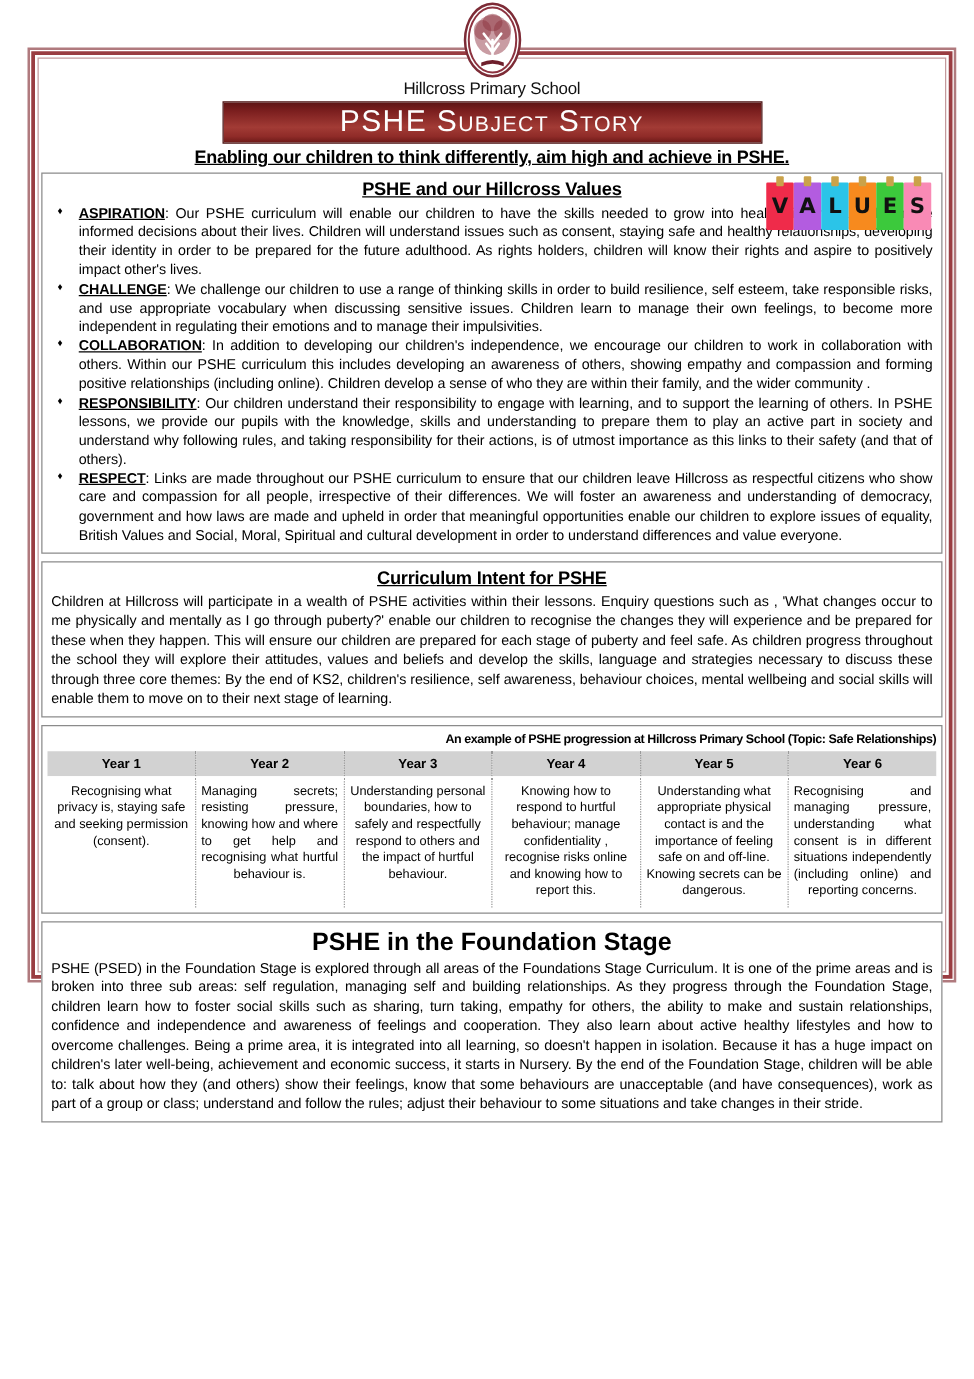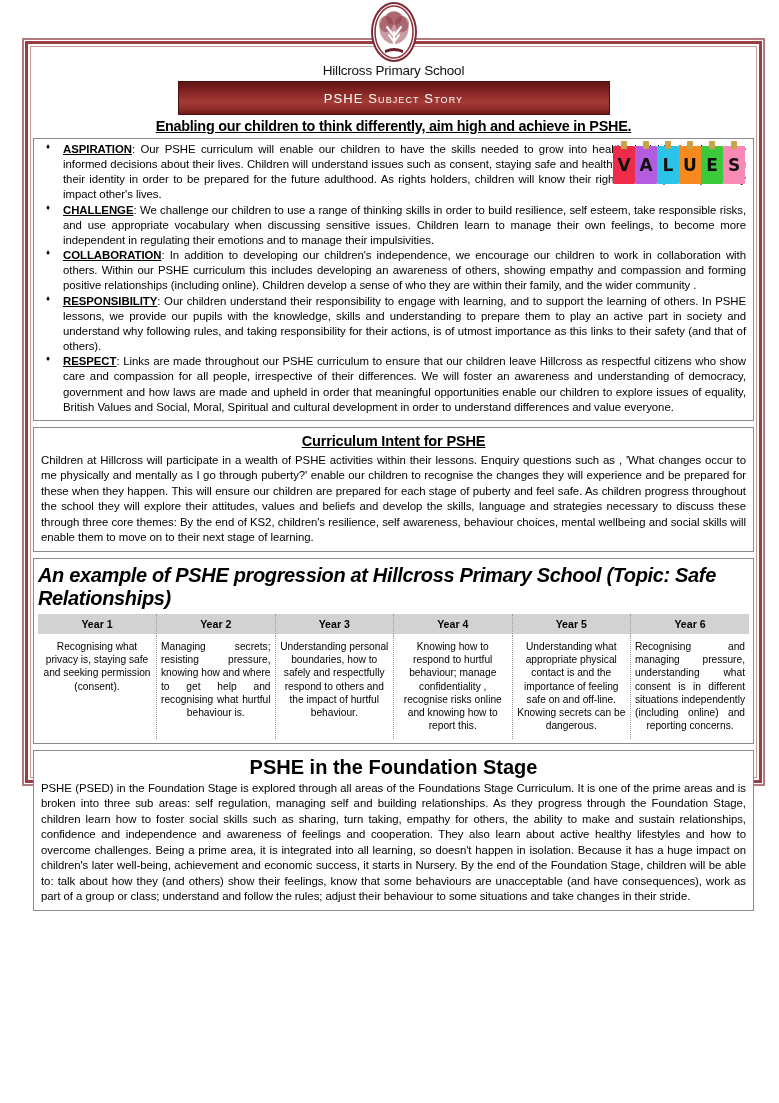--- a/index.html
+++ b/index.html
@@ -76,21 +76,21 @@
   .title-banner {
     width: 432px;
     height: 34px;
     margin: 0 auto 2px auto;
     background: linear-gradient(180deg,#5d1515 0%, #7c1f1f 22%, #a23b35 62%, #8f2b28 85%, #6d1a18 100%);
     border: 1px solid #4a1010;
     display: flex; align-items: center; justify-content: center;
   }
   .title-banner span {
     color: #fdfdfd;
-    font-size: 13px;
+    font-size: 24px;
     font-variant: small-caps;
     letter-spacing: 1.1px;
     font-weight: 400;
   }
   .tagline {
     font-size: 14.4px;
     font-weight: bold;
     text-decoration: underline;
     letter-spacing: -0.25px;
     margin: 3px 0 4px 0;
@@ -169,26 +169,25 @@
   .para {
     font-size: 11.4px;
     line-height: 1.36;
     text-align: justify;
     letter-spacing: -0.05px;
     margin: 0;
   }
 
   
   .prog-title {
-    text-align: left;
-    font-size: 20px;
+    text-align: right;
+    font-size: 10px;
     font-weight: bold;
     letter-spacing: -0.35px;
     margin: 2px 0 4px 0;
-    font-style: italic;
   }
   table.prog {
     width: 100%;
     border-collapse: collapse;
     table-layout: fixed;
   }
   table.prog th {
     background: #d2d2d2;
     font-size: 10.6px;
     font-weight: bold;
@@ -270,20 +269,21 @@
           </div>
           <div class="vcard" style="background: rgb(60, 201, 60);">
             <span class="peg"></span>
             <span class="letter">E</span>
           </div>
           <div class="vcard" style="background: rgb(249, 138, 181);">
             <span class="peg"></span>
             <span class="letter">S</span>
           </div>
         </div>
+      <div class="section-title">PSHE and our Hillcross Values</div>
       <ul class="values-list" id="valuesList">
           <li><span class="kw">ASPIRATION</span><span>: Our PSHE curriculum will enable our children to have the skills needed to grow into healthy individuals who make informed decisions about their lives. Children will understand issues such as consent, staying safe and healthy relationships, developing their identity in order to be prepared for the future adulthood. As rights holders, children will know their rights and aspire to positively impact other's lives.</span></li>
           <li><span class="kw">CHALLENGE</span><span>: We challenge our children to use a range of thinking skills in order to build resilience, self esteem,  take responsible risks, and use appropriate vocabulary when discussing sensitive issues. Children learn to manage their own feelings, to become more independent in regulating their emotions and to manage their impulsivities.</span></li>
           <li><span class="kw">COLLABORATION</span><span>: In addition to developing our children's independence, we encourage our children to work in collaboration with others. Within our PSHE curriculum this includes developing an awareness of others, showing empathy and compassion and forming positive relationships (including online). Children develop a sense of who they are within their family, and the wider community .</span></li>
           <li><span class="kw">RESPONSIBILITY</span><span>: Our children understand their responsibility to engage with learning, and to support the learning of others. In PSHE lessons, we provide our pupils with the knowledge, skills and understanding to prepare them to play an active part in society and understand why following rules, and taking responsibility for their actions, is of utmost importance as this links to their safety (and that of others).</span></li>
           <li><span class="kw">RESPECT</span><span>: Links are made throughout our PSHE curriculum to ensure that our children leave  Hillcross as respectful citizens who show care and compassion for all people, irrespective of their differences. We will foster an awareness and understanding of democracy, government and how laws are made and upheld in order that meaningful opportunities enable our children to explore issues of equality, British Values and Social, Moral, Spiritual and cultural development in order to understand differences and value everyone.</span></li>
         </ul>
     </div>
 
     <div class="section">

